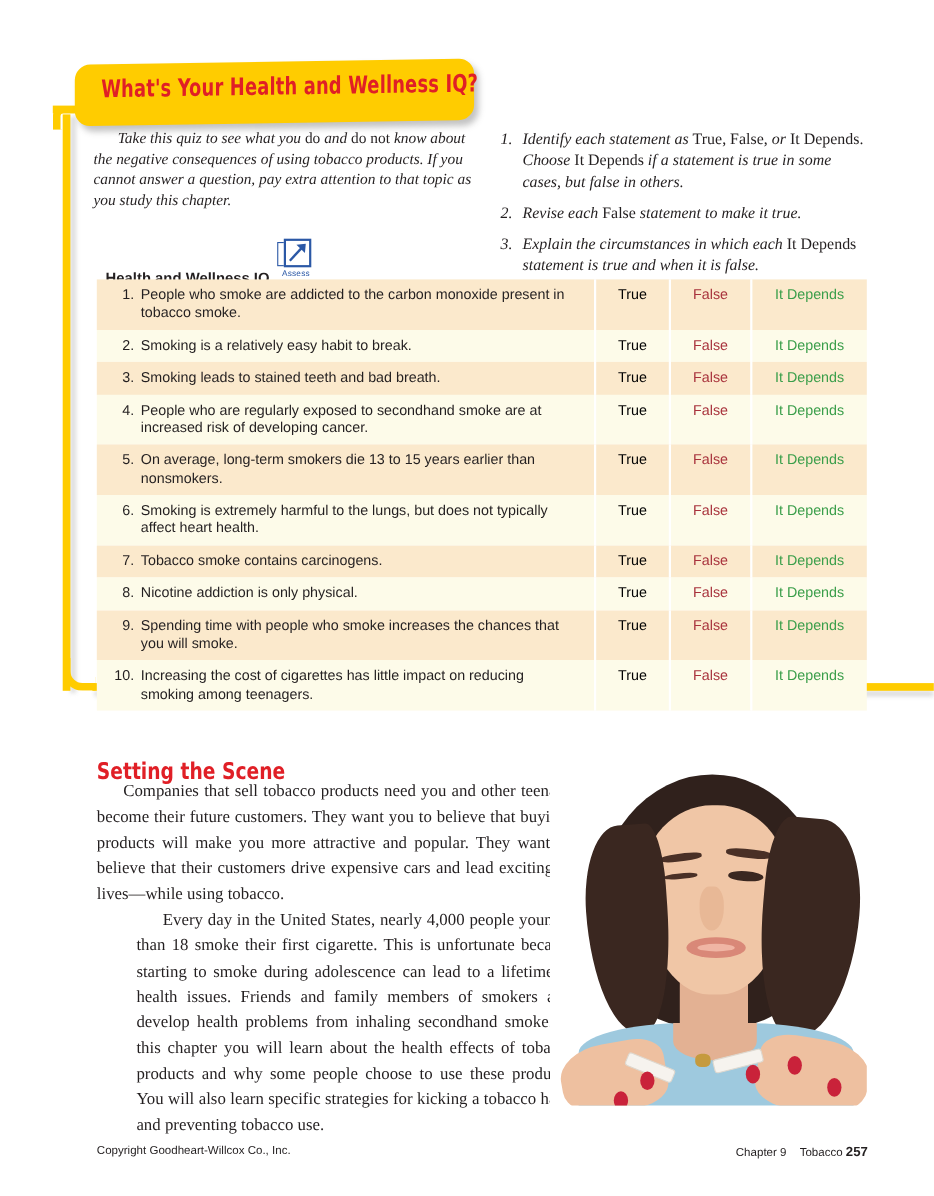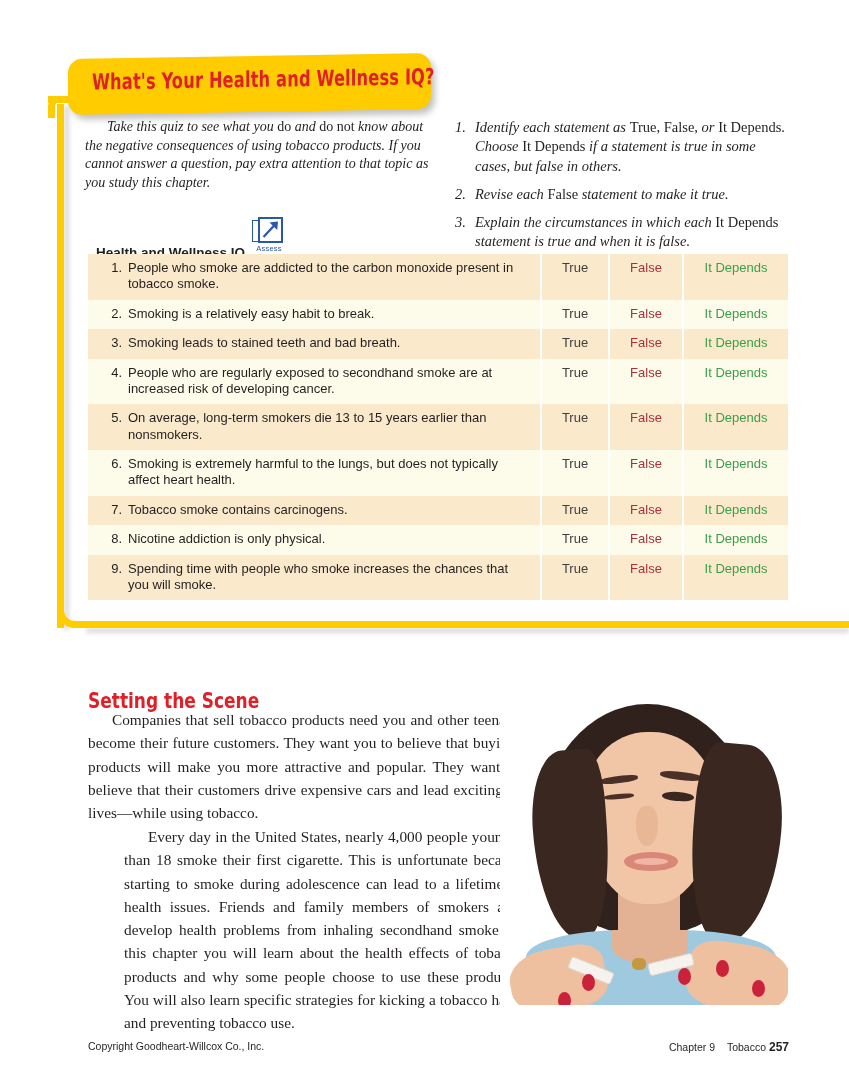--- a/index.html
+++ b/index.html
@@ -223,21 +223,21 @@
   #quiz-table td.c-stmt {
     padding-left: 8px;
     padding-right: 12px;
   }
   #quiz-table td.c-true,
   #quiz-table td.c-false,
   #quiz-table td.c-depends {
     text-align: center;
     border-left: 2px solid #ffffff;
   }
-  #quiz-table td.c-true    { color: #404040; width: 66px; margin-top: 31px; }
+  #quiz-table td.c-true    { color: #000000; width: 66px; margin-top: 31px; }
   #quiz-table td.c-false   { color: #a8323c; width: 72px; }
   #quiz-table td.c-depends { color: #3a9e4a; width: 104px; }
 
   .stmt-wrap { display: flex; }
   .stmt-num {
     flex: 0 0 26px;
     text-align: right;
     padding-right: 6px;
   }
   .stmt-text { flex: 1 1 auto; }
@@ -594,20 +594,31 @@
           </td>
           <td class="c-true">True</td>
           <td class="c-false">False</td>
           <td class="c-depends">It Depends</td>
         </tr>
         <tr class="odd">
           <td class="c-stmt">
             <div class="stmt-wrap">
               <span class="stmt-num">9.</span>
               <span class="stmt-text">Spending time with people who smoke increases the chances that you will smoke.</span>
+            </div>
+          </td>
+          <td class="c-true">True</td>
+          <td class="c-false">False</td>
+          <td class="c-depends">It Depends</td>
+        </tr>
+        <tr class="even">
+          <td class="c-stmt">
+            <div class="stmt-wrap">
+              <span class="stmt-num">10.</span>
+              <span class="stmt-text">Increasing the cost of cigarettes has little impact on reducing smoking among teenagers.</span>
             </div>
           </td>
           <td class="c-true">True</td>
           <td class="c-false">False</td>
           <td class="c-depends">It Depends</td>
         </tr>
       </tbody>
   </table>
 </div>
 

